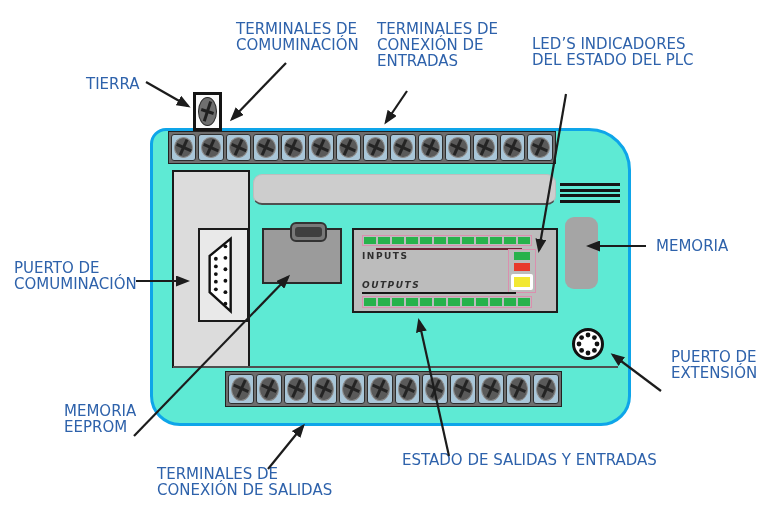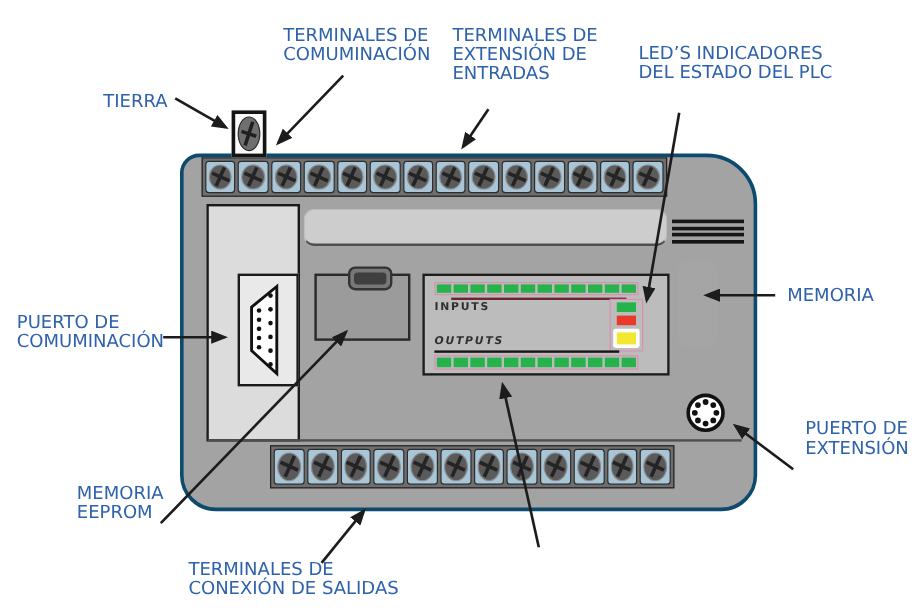--- a/index.html
+++ b/index.html
@@ -2,22 +2,22 @@
 <html><head>
 <meta charset="utf-8">
 <style>
   html,body{margin:0;padding:0;background:#fff;}
   .canvas{position:relative;width:762px;height:511px;background:#ffffff;overflow:hidden;
           font-family:"DejaVu Sans",sans-serif;}
   
   .lbl{position:absolute;color:#2e62ab;font-size:15px;line-height:16px;white-space:nowrap;z-index:5;}
   .lbl span{display:block;}
   
-  .plc-body{position:absolute;left:150px;top:128px;width:475px;height:292px;background:#a3a3a3;
-            border:3px solid #0c4a6e;border-radius:16px 42px 30px 30px;overflow:hidden;z-index:1;}
+  .plc-body{position:absolute;left:150px;top:128px;width:475px;height:292px;background:#5eead4;
+            border:3px solid #0ea5e9;border-radius:16px 42px 30px 30px;overflow:hidden;z-index:1;}
   .part{position:absolute;}
   
   .tstrip{position:absolute;background:#6e6e6e;border:1px solid #222;display:flex;padding:1px;box-sizing:border-box;}
   .strip-top{left:15px;top:0;width:388px;height:33px;}
   .strip-bottom{left:72px;top:240px;width:337px;height:36px;}
   .screw{position:relative;flex:1;margin:1px;background:#a9c6d8;border:1px solid #2e2e2e;border-radius:3px;}
   .screw::before{content:"";position:absolute;inset:2px;border-radius:50%;background:#5a5a5a;border:1px solid #8d8d8d;}
   .screw::after{content:"";position:absolute;inset:16%;transform:rotate(24deg);
      background:linear-gradient(#242424,#242424) center/100% 3px no-repeat,
                 linear-gradient(#242424,#242424) center/3px 100% no-repeat;}
@@ -73,21 +73,21 @@
 
   <div class="lbl" style="left:86px;top:76px">
     <span>TIERRA</span>
   </div>
   <div class="lbl" style="left:236px;top:21px">
     <span>TERMINALES DE</span>
     <span>COMUMINACIÓN</span>
   </div>
   <div class="lbl" style="left:377px;top:21px">
     <span>TERMINALES DE</span>
-    <span>EXTENSIÓN DE</span>
+    <span>CONEXIÓN DE</span>
     <span>ENTRADAS</span>
   </div>
   <div class="lbl" style="left:532px;top:36px">
     <span>LED’S INDICADORES</span>
     <span>DEL ESTADO DEL PLC</span>
   </div>
   <div class="lbl" style="left:14px;top:260px">
     <span>PUERTO DE</span>
     <span>COMUMINACIÓN</span>
   </div>
@@ -100,20 +100,21 @@
   </div>
   <div class="lbl" style="left:64px;top:403px">
     <span>MEMORIA</span>
     <span>EEPROM</span>
   </div>
   <div class="lbl" style="left:157px;top:466px">
     <span>TERMINALES DE</span>
     <span>CONEXIÓN DE SALIDAS</span>
   </div>
   <div class="lbl" style="left:402px;top:452px">
+    <span>ESTADO DE SALIDAS Y ENTRADAS</span>
   </div>
 
   <div class="gterm">
     <span class="gscrew"></span>
   </div>
 
   <div class="plc-body">
 
     <div class="tstrip strip-top">
       <span class="screw"></span>

